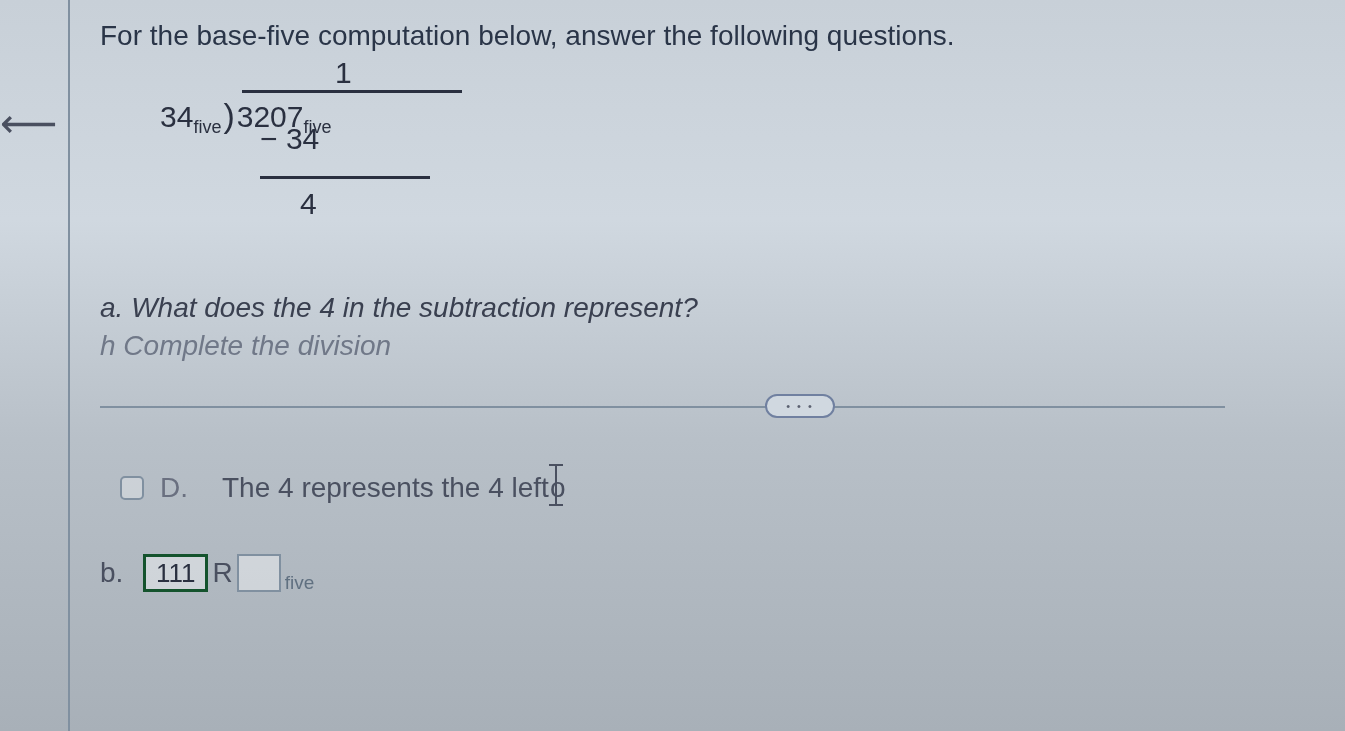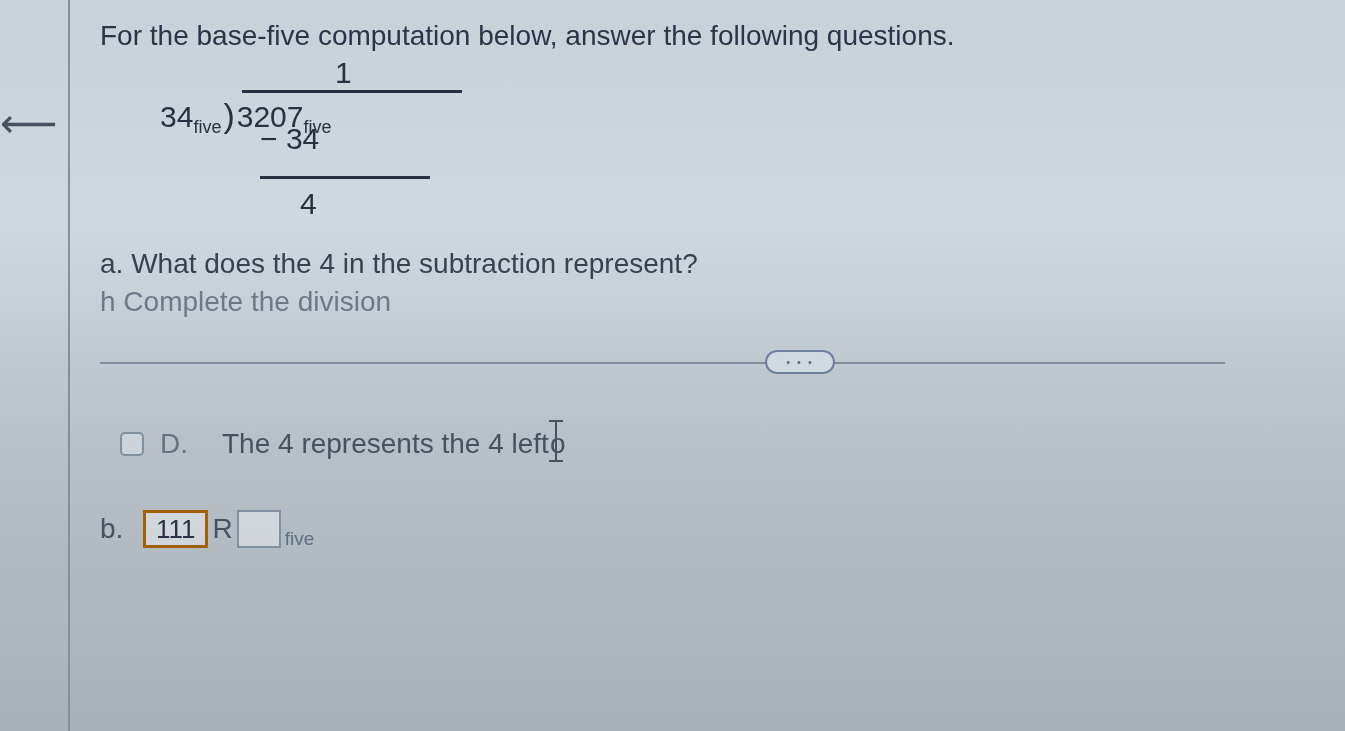--- a/index.html
+++ b/index.html
@@ -52,21 +52,22 @@
       font-size: 18px;
       vertical-align: sub;
       position: relative;
       top: 6px;
     }
     .paren {
       font-size: 34px;
       margin: 0 2px;
     }
     .questions {
-      margin-top: 16px;
+      margin-top: 60px;
+      font-style: italic;
     }
     .q-line {
       font-size: 28px;
       color: #3a4050;
       margin-bottom: 6px;
     }
     .q-line-faded {
       font-size: 28px;
       color: #707888;
     }
@@ -126,21 +127,21 @@
       align-items: baseline;
       margin-left: 12px;
     }
     .part-b {
       display: flex;
       align-items: center;
       font-size: 28px;
       color: #4a5060;
     }
     .input-box {
-      border: 3px solid #a16207;
+      border: 3px solid #14532d;
       background: rgba(255,255,255,0.4);
       padding: 2px 10px;
       min-width: 60px;
       height: 38px;
       display: inline-flex;
       align-items: center;
       justify-content: center;
       font-size: 26px;
       color: #2a3040;
       margin: 0 4px;

